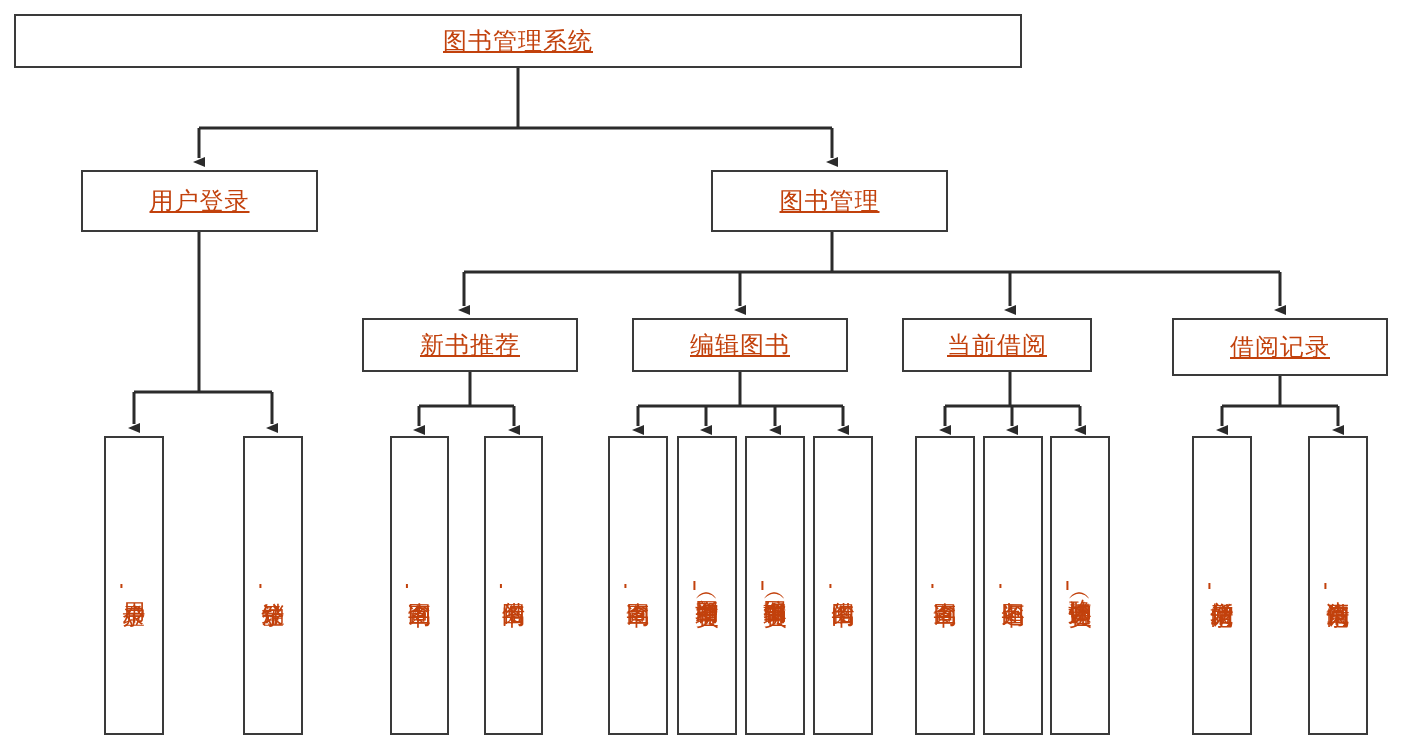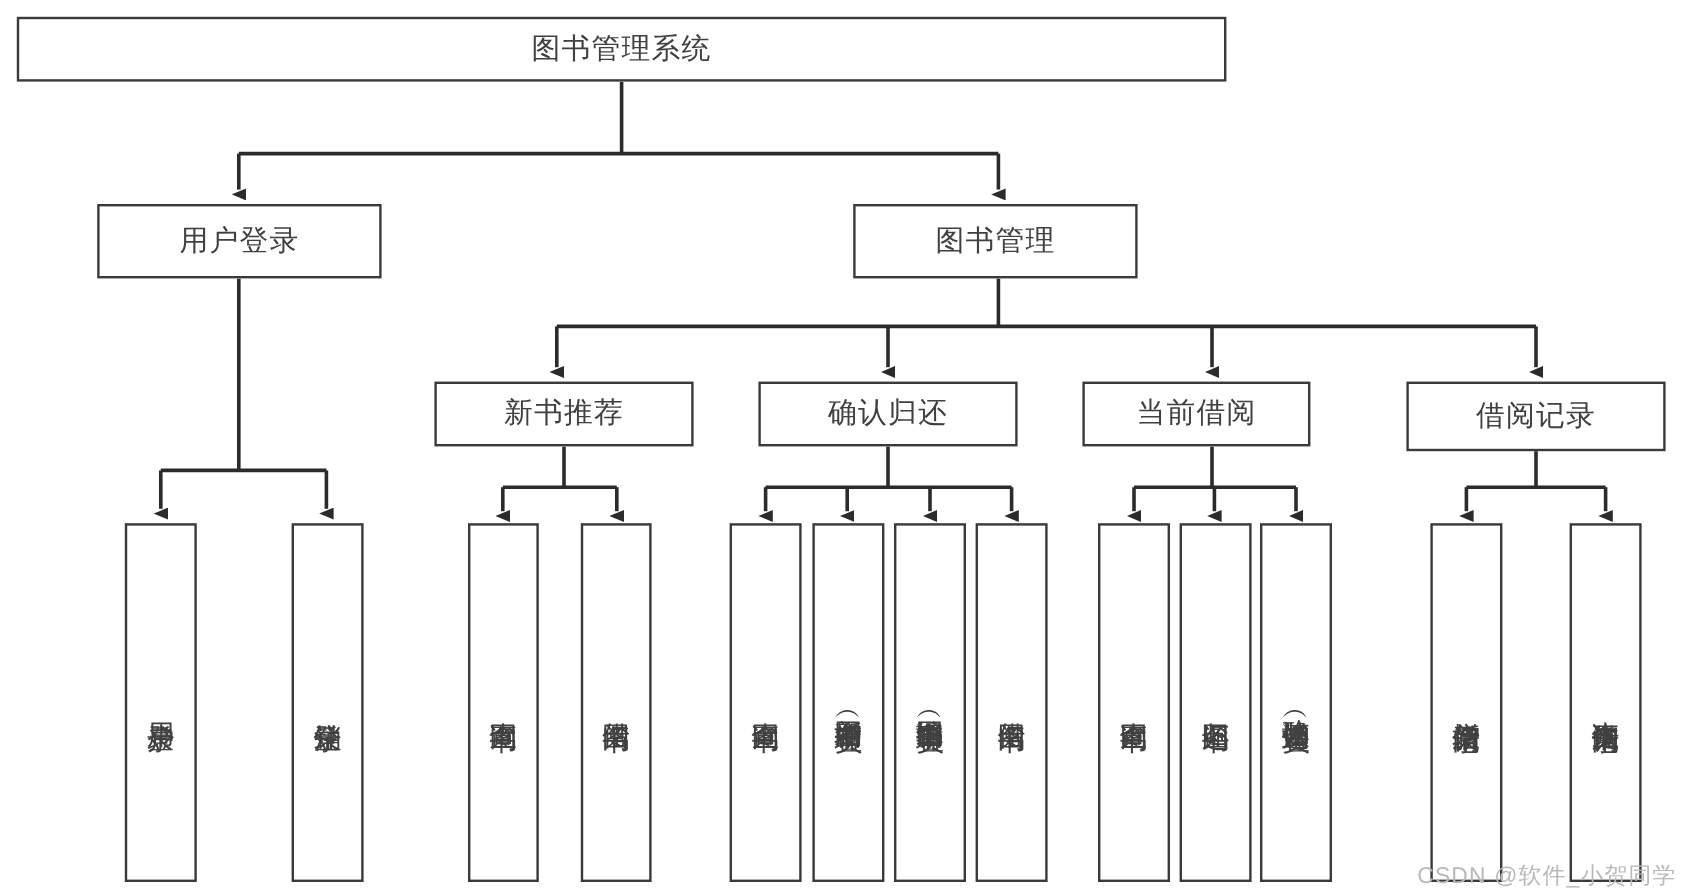--- a/index.html
+++ b/index.html
@@ -22,26 +22,27 @@
     left: 0;
     top: 0;
     width: 1405px;
     height: 747px;
   }
   .node {
     position: absolute;
     box-sizing: border-box;
     border: 2px solid #3a3a3a;
     background: #ffffff;
-    color: #404040;
+    color: #c2410c;
     display: flex;
     align-items: center;
     justify-content: center;
     text-align: right;
     z-index: 2;
+    text-decoration: underline;
   }
   .node.h {
     font-size: 24px;
     line-height: 1.2;
     letter-spacing: 1px;
   }
   .node.v {
     font-size: 23px;
     line-height: 1.08;
     letter-spacing: 1px;
@@ -131,21 +132,21 @@
     <span class="lbl">用户登录</span>
   </div>
   <div class="node h" style="left:711px; top:170px; width:237px; height:62px;">
     <span class="lbl">图书管理</span>
   </div>
 
   <div class="node h" style="left:362px; top:318px; width:216px; height:54px;">
     <span class="lbl">新书推荐</span>
   </div>
   <div class="node h" style="left:632px; top:318px; width:216px; height:54px;">
-    <span class="lbl">确认归还</span>
+    <span class="lbl">编辑图书</span>
   </div>
   <div class="node h" style="left:902px; top:318px; width:190px; height:54px;">
     <span class="lbl">当前借阅</span>
   </div>
   <div class="node h" style="left:1172px; top:318px; width:216px; height:58px;">
     <span class="lbl">借阅记录</span>
   </div>
 
   <div class="node v" style="left:104px; top:436px; width:60px; height:299px;">
     <span class="lbl">用户登录</span>
@@ -184,15 +185,14 @@
     <span class="lbl">确认归还（管理员）</span>
   </div>
 
   <div class="node v" style="left:1192px; top:436px; width:60px; height:299px;">
     <span class="lbl">新增借阅记录</span>
   </div>
   <div class="node v" style="left:1308px; top:436px; width:60px; height:299px;">
     <span class="lbl">查询借阅记录</span>
   </div>
 
-  <div id="watermark">CSDN @软件_小贺同学</div>
 
 </div>
 
 </body></html>

